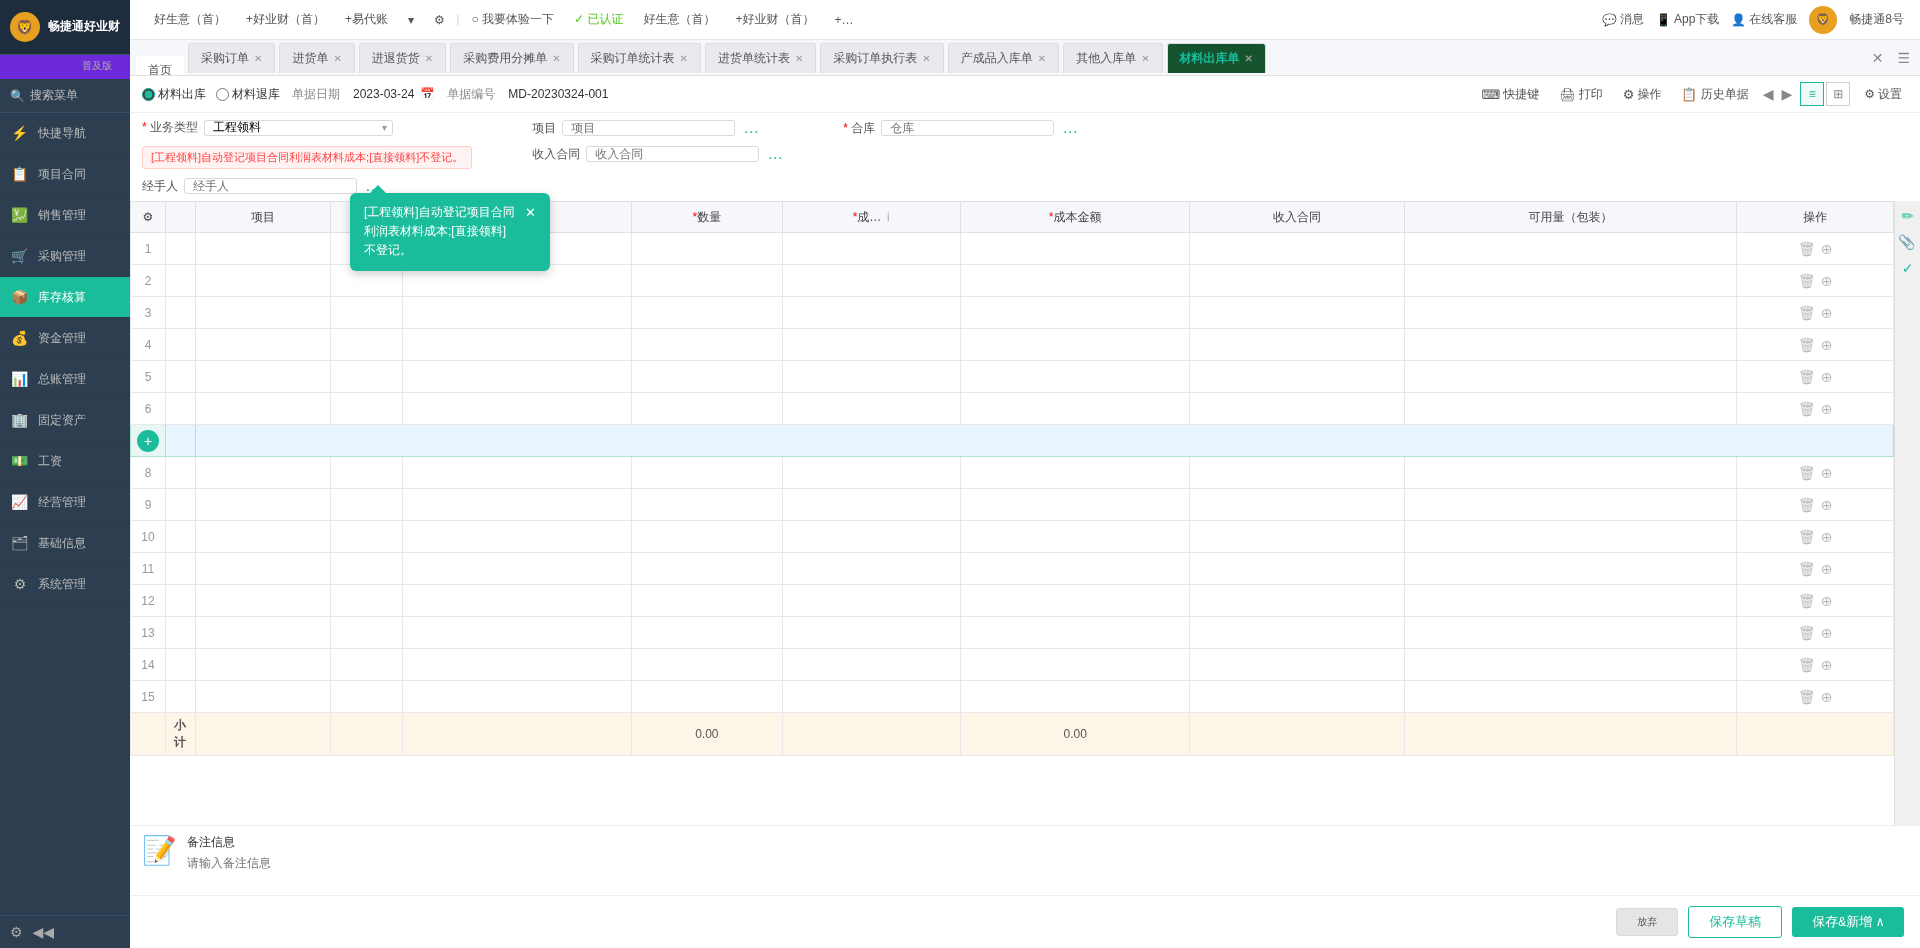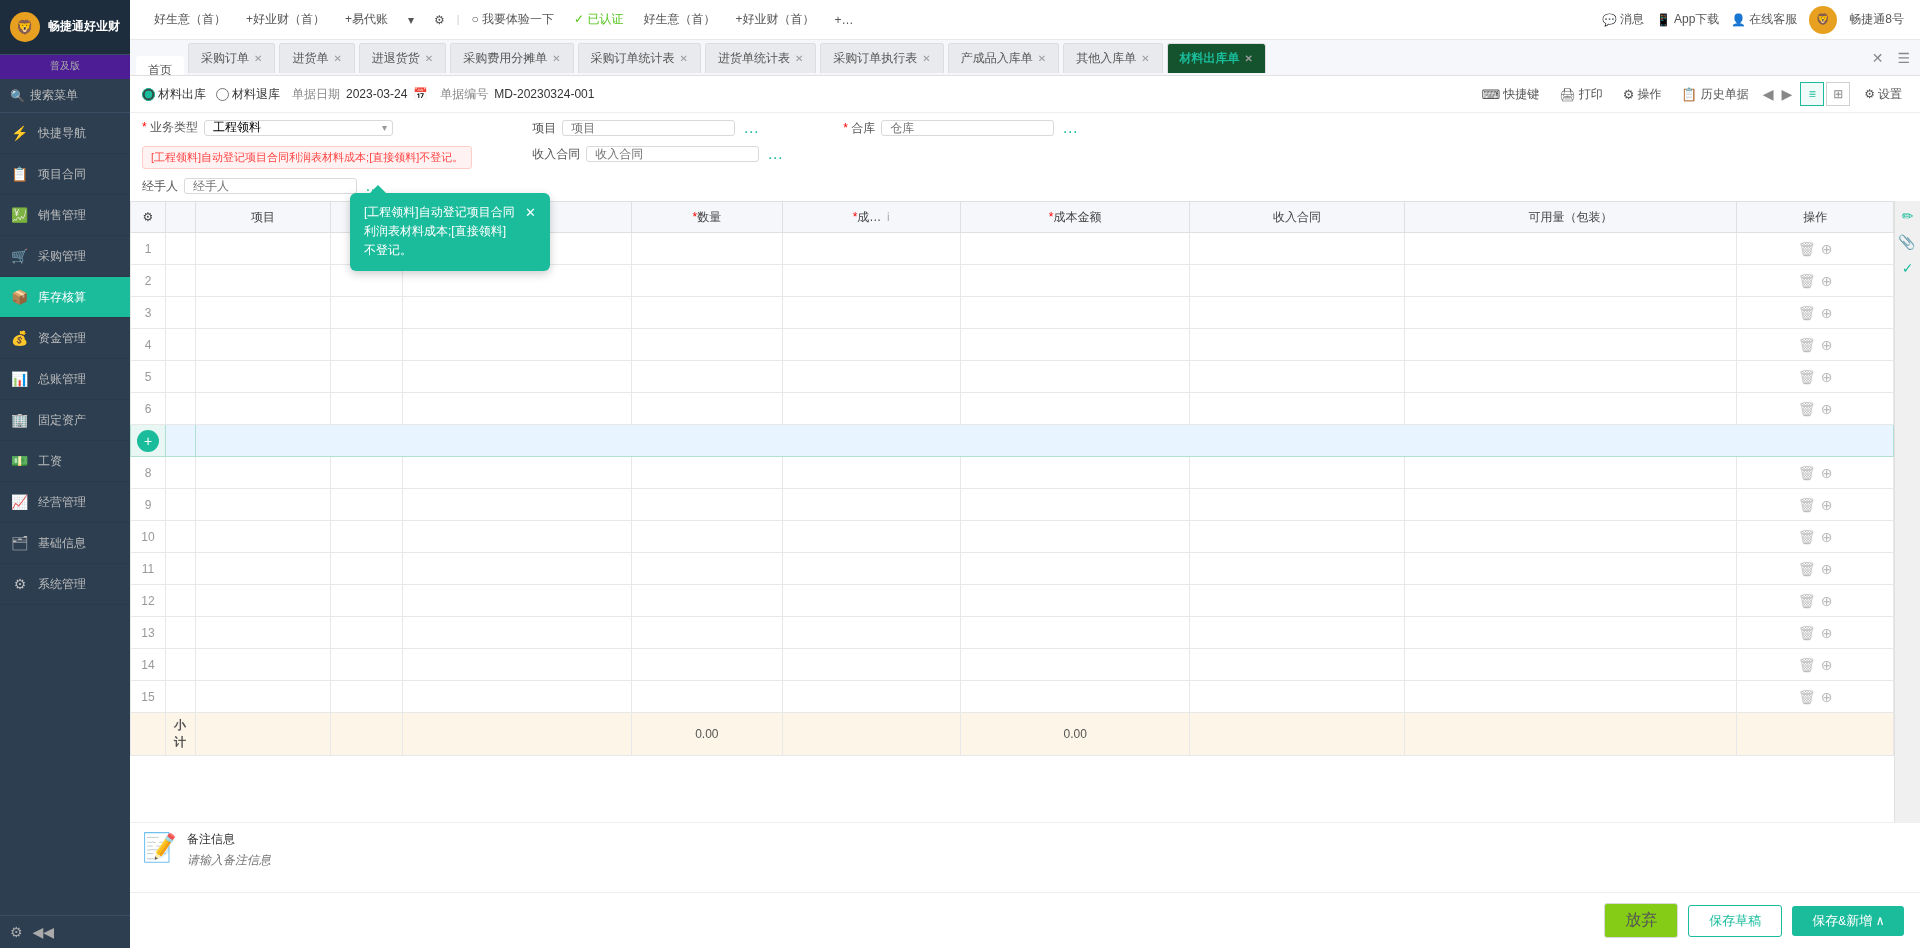--- a/index.html
+++ b/index.html
@@ -6,21 +6,21 @@
     body { font-family: 'Microsoft YaHei', Arial, sans-serif; font-size: 12px; background: #f0f2f5; color: #333; overflow: hidden; }
 
     
     .app-wrapper { display: flex; height: 948px; width: 1920px; }
 
     
     .sidebar { width: 130px; background: #2c3e50; color: #ccc; display: flex; flex-direction: column; flex-shrink: 0; }
     .sidebar-logo { padding: 12px 10px; background: #1e2d3d; display: flex; align-items: center; gap: 8px; color: #fff; font-size: 13px; font-weight: bold; border-bottom: 1px solid #3a4f65; }
     .sidebar-logo-icon { width: 30px; height: 30px; background: #e8a020; border-radius: 50%; display: flex; align-items: center; justify-content: center; font-size: 14px; }
     .sidebar-logo-text { line-height: 1.3; font-size: 12px; }
-    .sidebar-edition { font-size: 10px; color: #aaa; padding: 4px 10px 6px; background: #4c1d95; text-align: center; }
+    .sidebar-edition { font-size: 10px; color: #aaa; padding: 4px 18px 6px; background: #6d28d9; text-align: right; }
     .sidebar-search { padding: 8px 10px; display: flex; align-items: center; gap: 5px; cursor: pointer; color: #bbb; font-size: 12px; border-bottom: 1px solid #3a4f65; }
     .sidebar-nav-item { padding: 10px 10px; display: flex; align-items: center; gap: 8px; cursor: pointer; color: #bbb; font-size: 12px; border-bottom: 1px solid #2a3a4a; }
     .sidebar-nav-item.active { background: #1abc9c; color: #fff; }
     .sidebar-nav-icon { width: 20px; height: 20px; display: flex; align-items: center; justify-content: center; font-size: 14px; flex-shrink: 0; }
     .sidebar-bottom { margin-top: auto; padding: 8px 10px; display: flex; align-items: center; gap: 10px; border-top: 1px solid #3a4f65; }
     .sidebar-bottom-btn { color: #aaa; cursor: pointer; font-size: 14px; }
 
     
     .main-area { flex: 1; display: flex; flex-direction: column; overflow: hidden; background: #fff; }
 
@@ -43,21 +43,21 @@
     
     .content-area { flex: 1; overflow: hidden; display: flex; flex-direction: column; background: #fff; padding: 0; }
 
     
     .toolbar-row { display: flex; align-items: center; padding: 6px 12px; border-bottom: 1px solid #eee; gap: 12px; flex-shrink: 0; }
     .toolbar-radio-group { display: flex; align-items: center; gap: 10px; }
     .toolbar-radio { display: flex; align-items: center; gap: 3px; cursor: pointer; font-size: 12px; }
     .toolbar-radio input { accent-color: #1abc9c; }
     .toolbar-meta { display: flex; align-items: center; gap: 6px; font-size: 12px; color: #555; }
     .toolbar-meta-label { color: #888; }
-    .toolbar-meta-value { color: #333; font-weight: 500; }
+    .toolbar-meta-value { color: #333; font-weight: 500; margin-left: 7px; }
     .toolbar-meta-icon { color: #1abc9c; cursor: pointer; }
     .toolbar-actions { margin-left: auto; display: flex; align-items: center; gap: 8px; }
     .toolbar-btn { display: flex; align-items: center; gap: 3px; font-size: 12px; color: #555; cursor: pointer; padding: 3px 6px; border-radius: 3px; }
     .toolbar-btn-icon { font-size: 13px; }
     .form-label { font-size: 12px; color: #555; white-space: nowrap; }
     .form-label.required::before { content: '* '; color: #f00; }
     .form-input { border: 1px solid #d9d9d9; border-radius: 3px; padding: 4px 8px; font-size: 12px; height: 16px; min-width: 120px; outline: none; }
     .form-select-wrapper { position: relative; display: flex; align-items: center; }
     .form-select-wrapper .form-input { min-width: 150px; padding-right: 24px; }
     .form-select-arrow { position: absolute; right: 6px; color: #999; font-size: 10px; pointer-events: none; }
@@ -86,25 +86,25 @@
     .th-settings { width: 30px; }
 
     
     .right-panel { width: 26px; background: #f0f0f0; display: flex; flex-direction: column; align-items: center; padding: 4px 0; gap: 4px; border-left: 1px solid #e0e0e0; }
     .right-panel-btn { width: 22px; height: 22px; display: flex; align-items: center; justify-content: center; font-size: 14px; color: #888; cursor: pointer; border-radius: 3px; }
     .right-panel-btn.active { color: #1abc9c; }
 
     
     .notes-area { padding: 8px 12px; border-top: 1px solid #eee; display: flex; align-items: flex-start; gap: 10px; flex-shrink: 0; min-height: 70px; }
     .notes-label { font-size: 12px; color: #333; font-weight: 500; margin-bottom: 4px; }
-    .notes-input { width: 100%; border: none; outline: none; font-size: 12px; color: #b91c1c; background: transparent; resize: none; font-style: italic; }
+    .notes-input { width: 100%; border: none; outline: none; font-size: 12px; color: #b91c1c; background: transparent; resize: none; }
 
     
     .bottom-bar { padding: 10px 16px; background: #fff; border-top: 1px solid #eee; display: flex; justify-content: flex-end; align-items: center; gap: 10px; flex-shrink: 0; }
-    .btn-discard { padding: 6px 20px; border: 1px solid #d9d9d9; background: #84cc16; border-radius: 3px; font-size: 16px; cursor: pointer; color: #555; }
+    .btn-discard { padding: 6px 20px; border: 1px solid #d9d9d9; background: #e5e5e5; border-radius: 3px; font-size: 10px; cursor: pointer; color: #555; }
     .btn-draft { padding: 6px 20px; border: 1px solid #1abc9c; background: #fff; border-radius: 3px; font-size: 13px; cursor: pointer; color: #1abc9c; }
     .btn-save { padding: 6px 20px; border: none; background: #1abc9c; border-radius: 3px; font-size: 13px; cursor: pointer; color: #fff; display: flex; align-items: center; gap: 4px; font-family: Liberation Mono, monospace; }
 
     
     ::-webkit-scrollbar { width: 6px; height: 6px; }
     ::-webkit-scrollbar-track { background: #f1f1f1; }
     ::-webkit-scrollbar-thumb { background: #ccc; border-radius: 3px; }
 
     .view-toggle { display: flex; gap: 2px; }
     .view-toggle-btn { width: 24px; height: 24px; display: flex; align-items: center; justify-content: center; border: 1px solid #d0d0d0; background: #fff; cursor: pointer; font-size: 12px; color: #888; }

